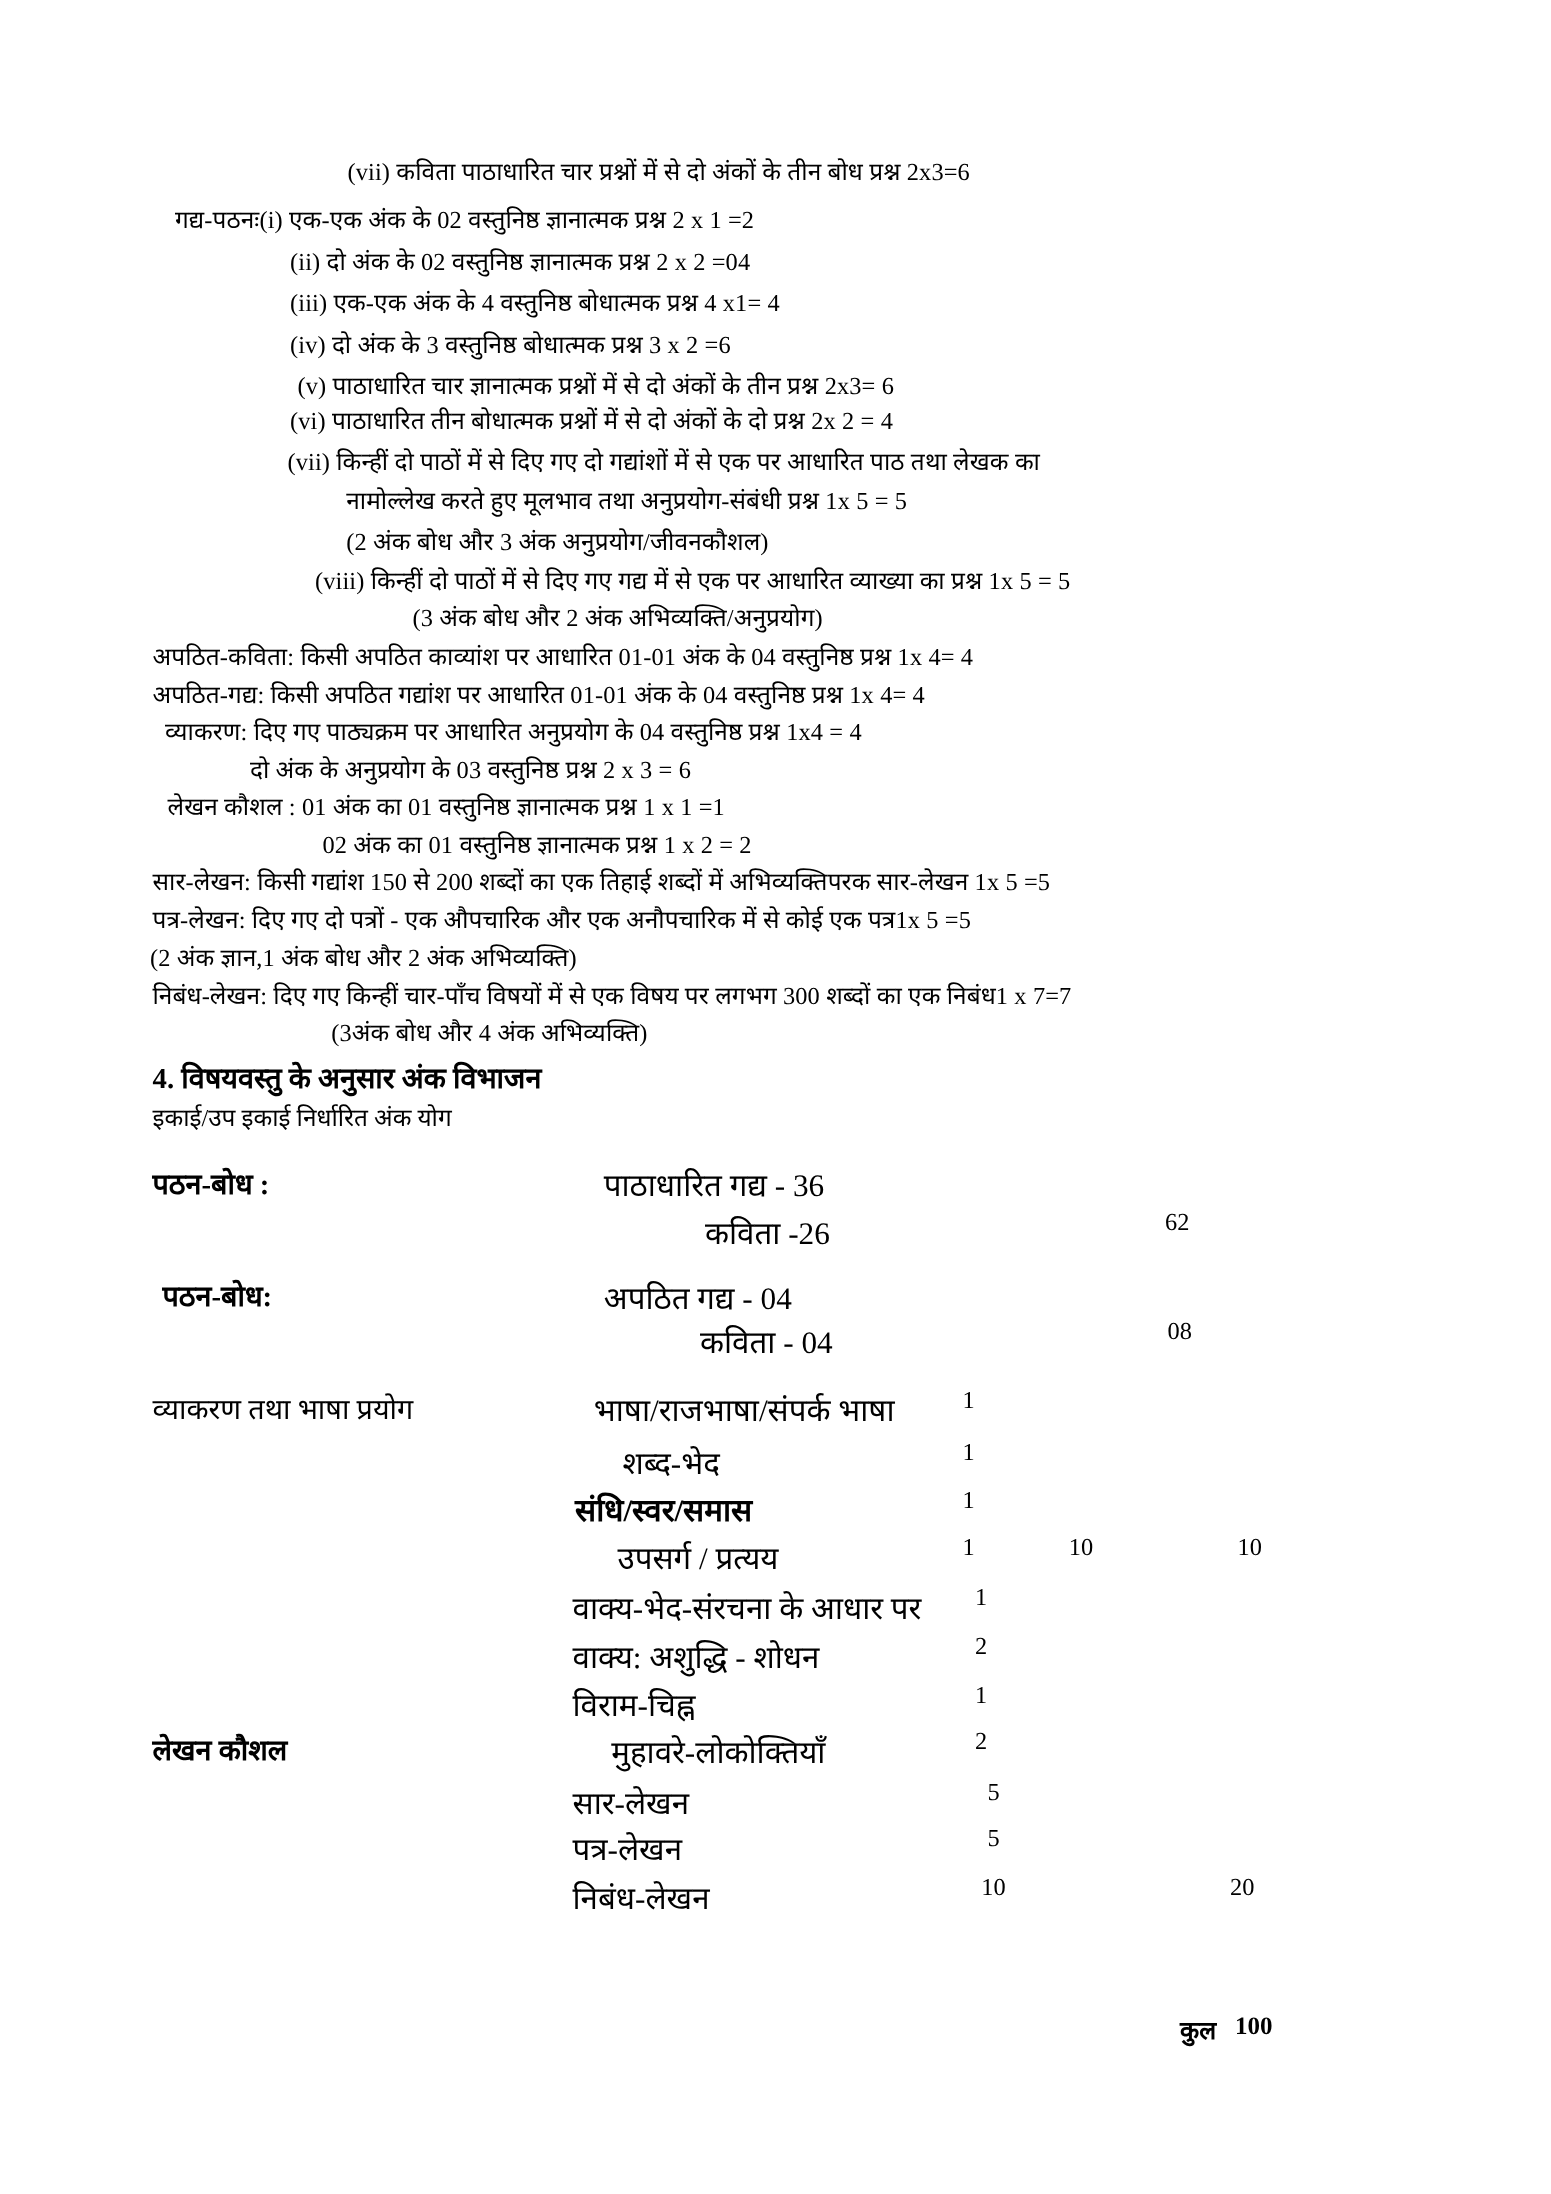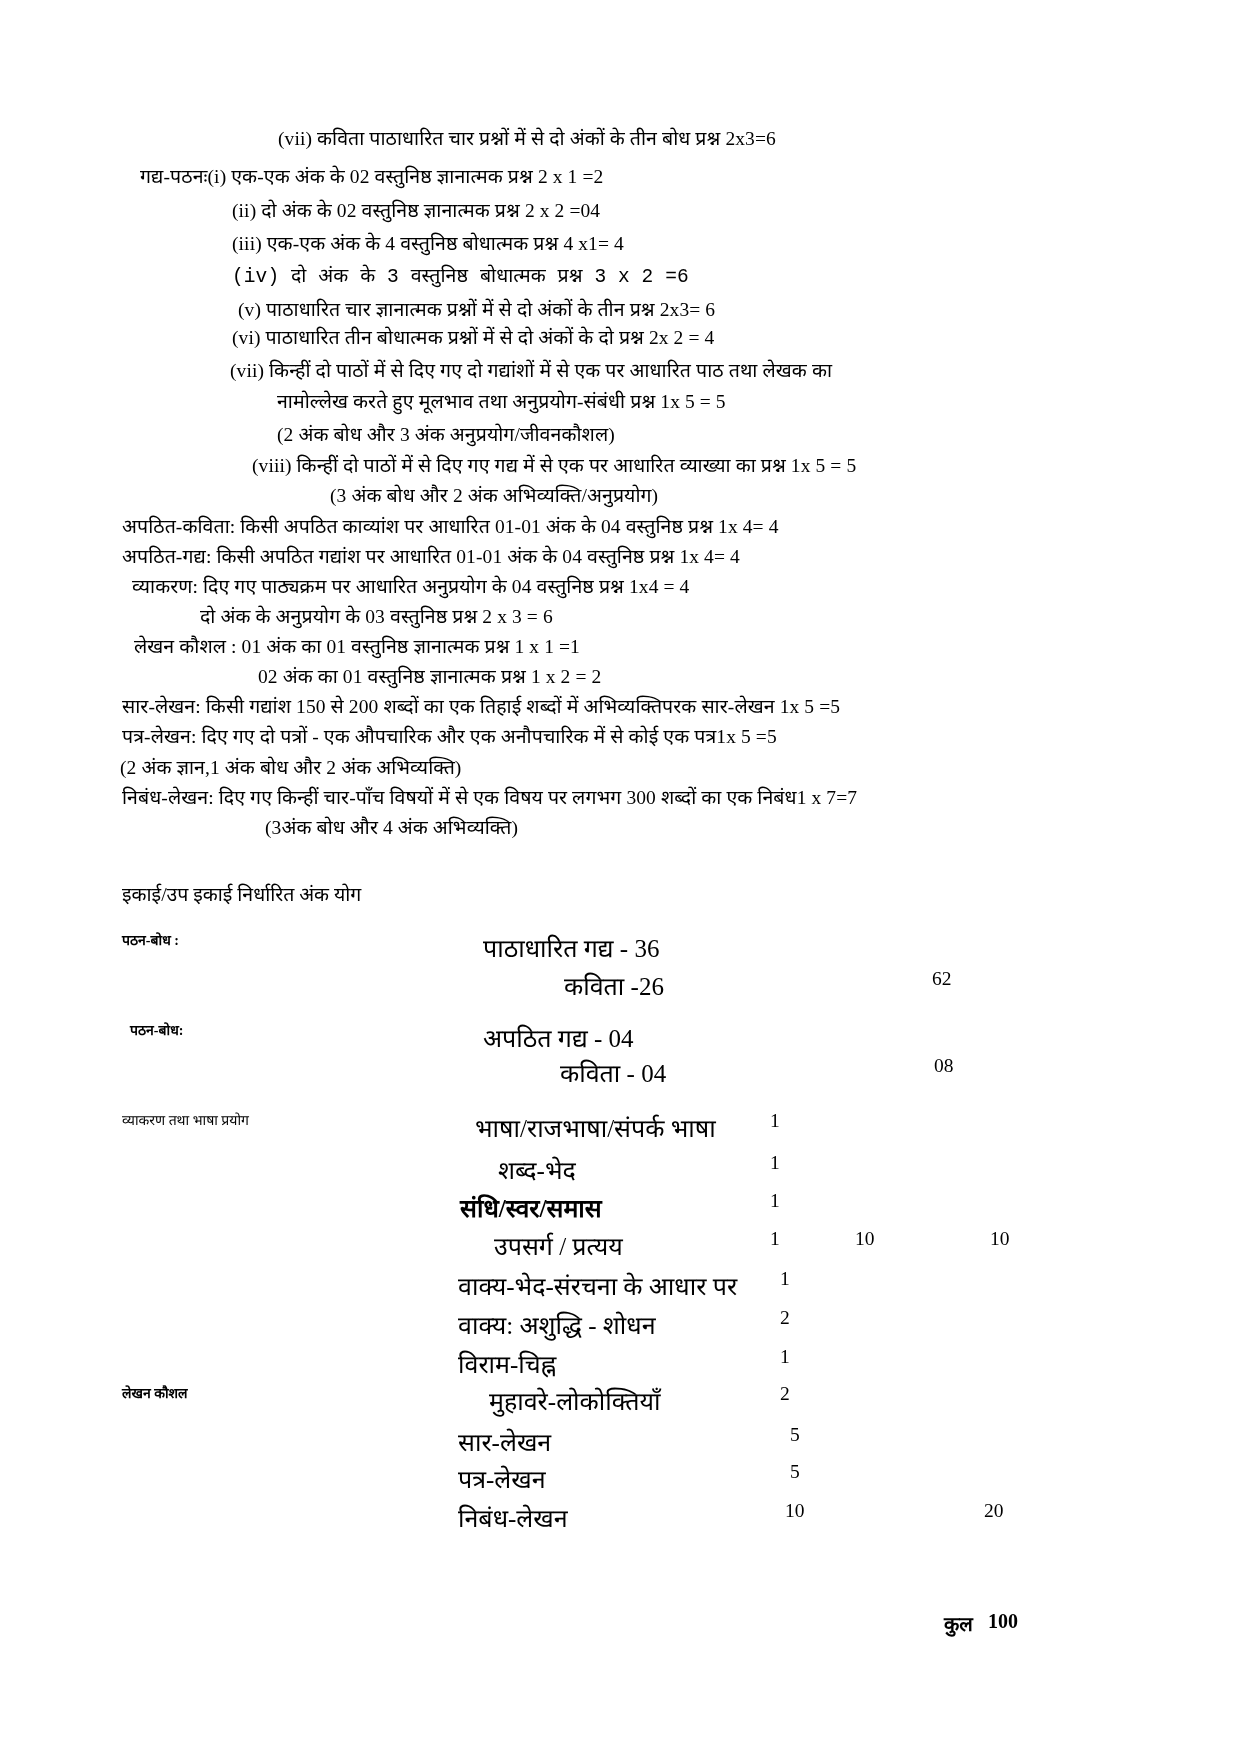--- a/index.html
+++ b/index.html
@@ -44,21 +44,21 @@
   }
   .sec-sub {
     position: absolute;
     font-size: 19.5px;
     white-space: nowrap;
   }
 
   
   .tbl-label {
     position: absolute;
-    font-size: 14px;
+    font-size: 23px;
     font-weight: bold;
     white-space: nowrap;
   }
   .tbl-item {
     position: absolute;
     font-size: 25px;
     white-space: nowrap;
   }
   .tbl-num {
     position: absolute;
@@ -76,41 +76,42 @@
 </head>
 <body>
 
 <div class="page">
 
   <div id="qp-lines">
       <div class="line" style="left: 278px; top: 128px;"><span>(vii) कविता पाठाधारित चार प्रश्नों में से दो अंकों के तीन बोध प्रश्न 2x3=6</span></div>
       <div class="line" style="left: 140px; top: 166px;"><span class="bold">गद्य-पठनः</span><span>(i) एक-एक अंक के 02 वस्तुनिष्ठ ज्ञानात्मक प्रश्न 2 x 1 =2</span></div>
       <div class="line" style="left: 232px; top: 200px;"><span>(ii) दो अंक के 02 वस्तुनिष्ठ ज्ञानात्मक प्रश्न 2 x 2 =04</span></div>
       <div class="line" style="left: 232px; top: 233px;"><span>(iii) एक-एक अंक के 4 वस्तुनिष्ठ बोधात्मक प्रश्न 4 x1= 4</span></div>
-      <div class="line" style="left: 232px; top: 266px; font-family: Liberation Mono, monospace;"><span>(iv) दो अंक के 3 वस्तुनिष्ठ बोधात्मक प्रश्न 3 x 2 =6</span></div>
+      <div class="line" style="left: 232px; top: 266px;"><span>(iv) दो अंक के 3 वस्तुनिष्ठ बोधात्मक प्रश्न 3 x 2 =6</span></div>
       <div class="line" style="left: 238px; top: 299px;"><span>(v) पाठाधारित चार ज्ञानात्मक प्रश्नों में से दो अंकों के तीन प्रश्न 2x3= 6</span></div>
       <div class="line" style="left: 232px; top: 327px;"><span>(vi) पाठाधारित तीन बोधात्मक प्रश्नों में से दो अंकों के दो प्रश्न 2x  2 = 4</span></div>
       <div class="line" style="left: 230px; top: 360px;"><span>(vii) किन्हीं दो पाठों में से दिए गए दो गद्यांशों में से एक पर आधारित पाठ तथा लेखक का</span></div>
       <div class="line" style="left: 277px; top: 391px;"><span>नामोल्लेख करते हुए मूलभाव तथा अनुप्रयोग-संबंधी प्रश्न   1x 5 = 5</span></div>
       <div class="line" style="left: 277px; top: 424px;"><span>(2 अंक बोध और 3 अंक अनुप्रयोग/जीवनकौशल)</span></div>
       <div class="line" style="left: 252px; top: 455px;"><span>(viii) किन्हीं दो पाठों में से दिए गए गद्य में से एक पर आधारित व्याख्या का प्रश्न 1x 5 = 5</span></div>
       <div class="line" style="left: 330px; top: 485px;"><span>(3 अंक बोध और 2 अंक अभिव्यक्ति/अनुप्रयोग)</span></div>
       <div class="line" style="left: 122px; top: 516px;"><span class="bold">अपठित-कविता:</span><span> किसी अपठित काव्यांश पर आधारित 01-01 अंक के 04 वस्तुनिष्ठ प्रश्न 1x 4= 4</span></div>
       <div class="line" style="left: 122px; top: 546px;"><span class="bold">अपठित-गद्य:</span><span> किसी अपठित गद्यांश पर आधारित 01-01 अंक के 04 वस्तुनिष्ठ प्रश्न  1x 4= 4</span></div>
       <div class="line" style="left: 132px; top: 576px;"><span class="bold">व्याकरण:</span><span> दिए गए पाठ्यक्रम पर आधारित अनुप्रयोग के 04 वस्तुनिष्ठ प्रश्न 1x4 = 4</span></div>
       <div class="line" style="left: 200px; top: 606px;"><span>दो अंक के अनुप्रयोग के 03 वस्तुनिष्ठ प्रश्न 2 x 3 = 6</span></div>
       <div class="line" style="left: 134px; top: 636px;"><span class="bold">लेखन कौशल :</span><span> 01 अंक का 01 वस्तुनिष्ठ ज्ञानात्मक प्रश्न 1 x 1 =1</span></div>
       <div class="line" style="left: 258px; top: 666px;"><span>02 अंक का 01 वस्तुनिष्ठ ज्ञानात्मक प्रश्न 1 x 2 = 2</span></div>
       <div class="line" style="left: 122px; top: 696px;"><span class="bold">सार-लेखन:</span><span> किसी गद्यांश 150 से 200 शब्दों का एक तिहाई शब्दों में अभिव्यक्तिपरक सार-लेखन 1x 5 =5</span></div>
       <div class="line" style="left: 122px; top: 726px;"><span class="bold">पत्र-लेखन:</span><span> दिए गए दो पत्रों - एक औपचारिक और एक अनौपचारिक में से कोई एक पत्र1x 5 =5</span></div>
       <div class="line" style="left: 120px; top: 757px;"><span>(2 अंक ज्ञान,1 अंक बोध और 2 अंक अभिव्यक्ति)</span></div>
       <div class="line" style="left: 122px; top: 787px;"><span class="bold">निबंध-लेखन:</span><span> दिए गए किन्हीं चार-पाँच विषयों में से एक विषय पर लगभग 300 शब्दों का एक निबंध1 x 7=7</span></div>
       <div class="line" style="left: 265px; top: 817px;"><span>(3अंक बोध और 4 अंक अभिव्यक्ति)</span></div>
     </div>
 
+  <div class="sec-head" style="left:122px; top:845px;">4. विषयवस्तु के अनुसार अंक विभाजन</div>
   <div class="sec-sub" style="left:122px; top:880px;">इकाई/उप इकाई निर्धारित अंक योग</div>
 
   <div id="marks-table">
       <div class="tbl-label" style="left: 122px; top: 930px;">पठन-बोध :</div>
       <div class="tbl-item" style="left: 483px; top: 930px;">पाठाधारित गद्य - 36</div>
       <div class="tbl-item" style="left: 564px; top: 968px;">कविता -26</div>
       <div class="tbl-num" style="left: 932px; top: 968px;">62</div>
       <div class="tbl-label" style="left: 130px; top: 1020px;">पठन-बोध:</div>
       <div class="tbl-item" style="left: 483px; top: 1020px;">अपठित     गद्य - 04</div>
       <div class="tbl-item" style="left: 560px; top: 1055px;">कविता - 04</div>

